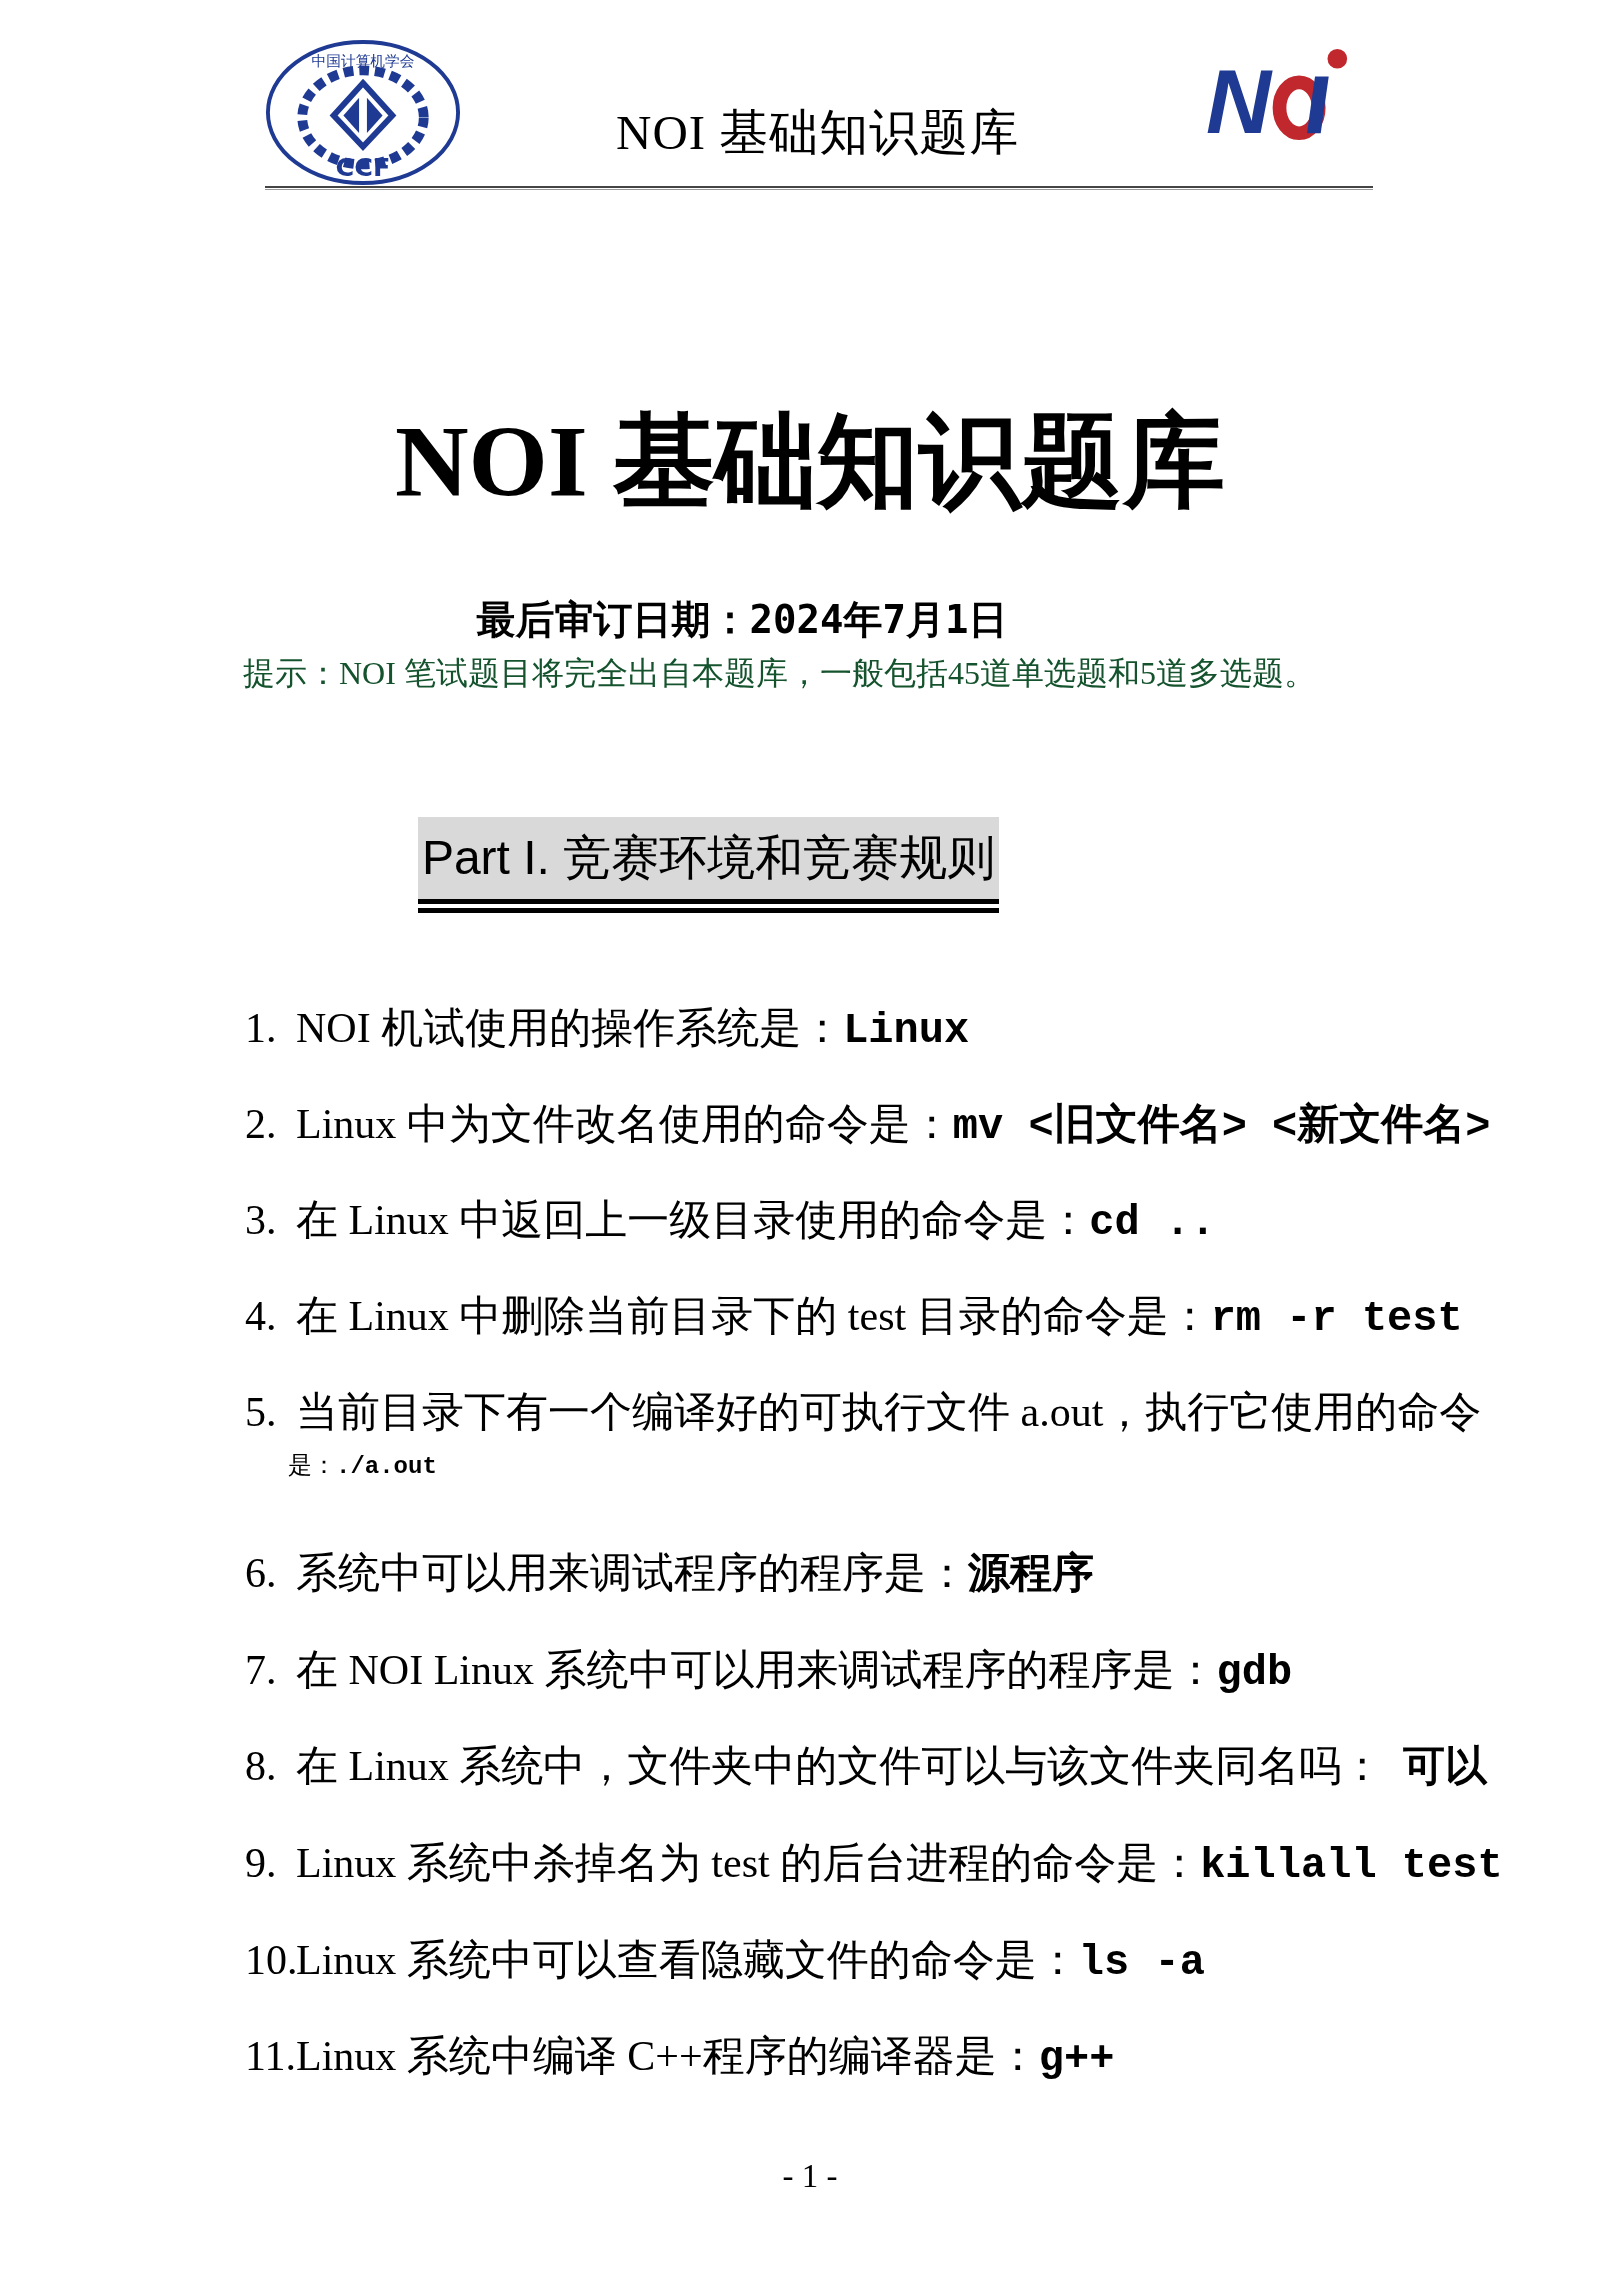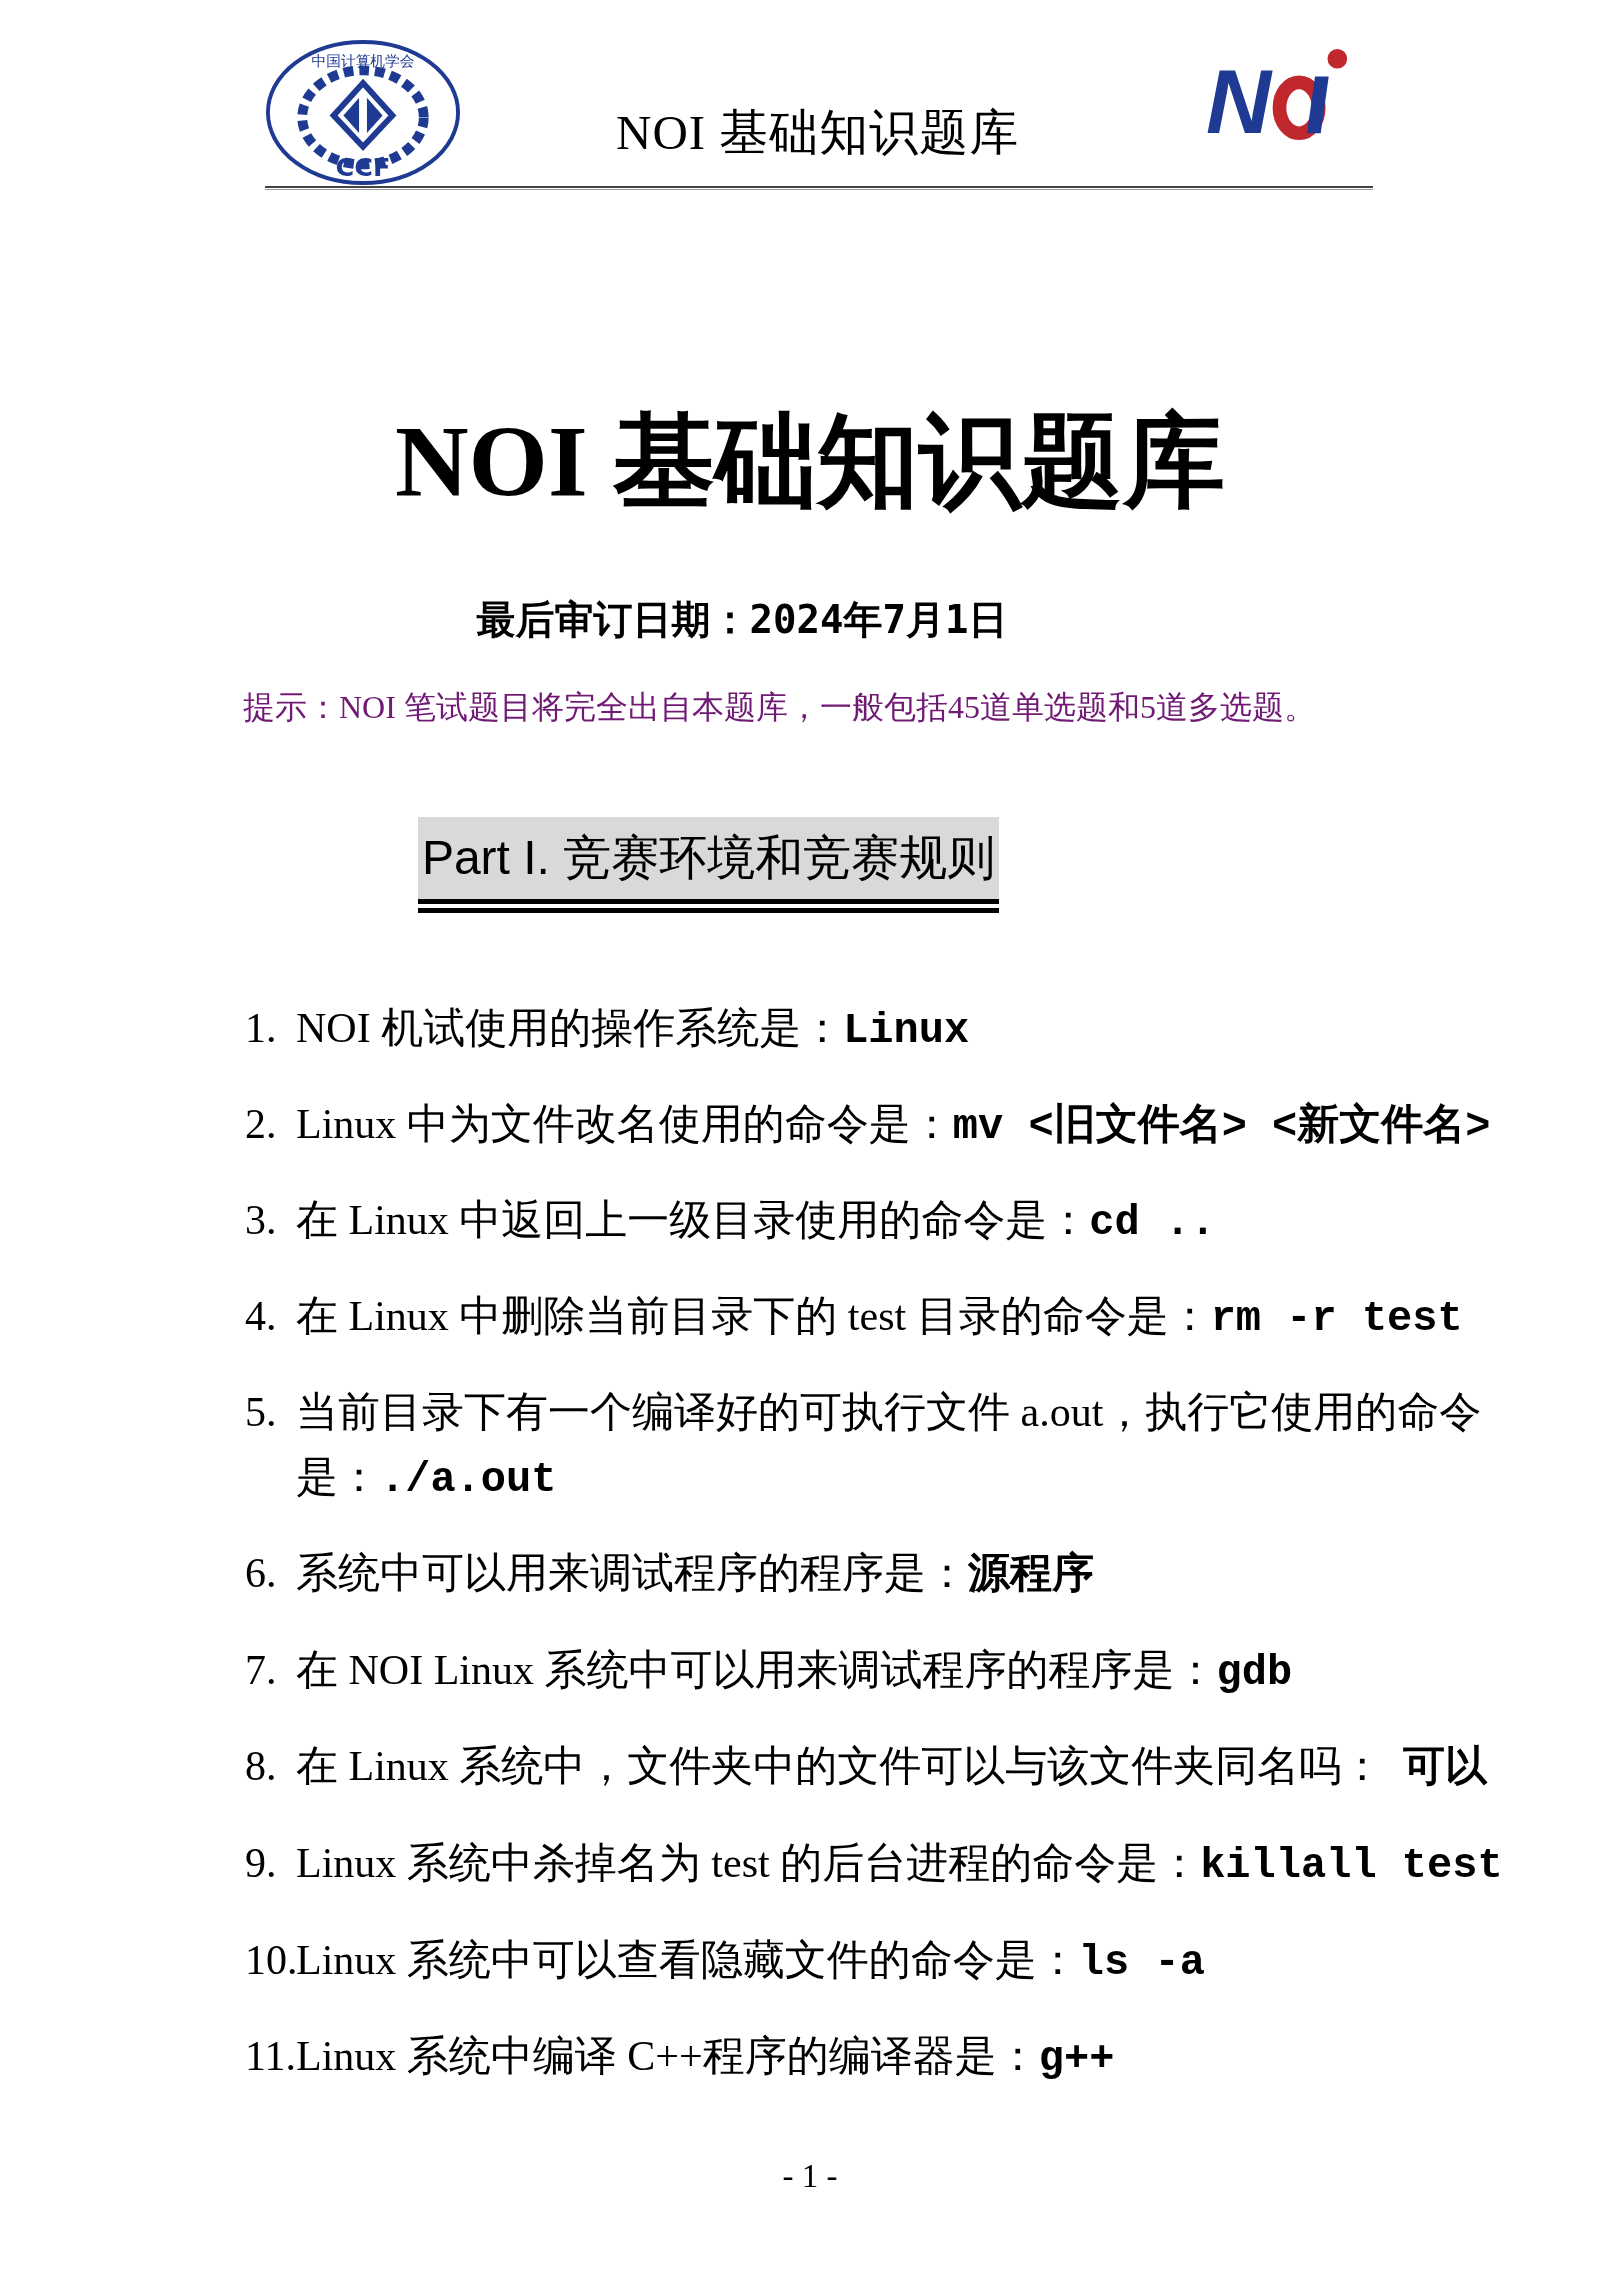--- a/index.html
+++ b/index.html
@@ -9,31 +9,31 @@
   .ccf-logo { position:absolute; left:0; top:0; width:196px; height:147px; }
   .noi-logo { position:absolute; left:941px; top:3.9px; width:147px; height:108px; }
   .header-title { position:absolute; left:351px; top:61px; font-size:49px; letter-spacing:1px; }
   .header-rule { position:absolute; left:265px; top:186px; width:1108px; height:3.9px;
                  border-top:2.9px solid #444; border-bottom:1px solid #999; box-sizing:border-box; }
   .main-title { position:absolute; left:0; width:1620px; top:394px; text-align:center;
                 font-size:102px; font-weight:bold; }
   .revision { position:absolute; left:0; width:1484px; top:593px; text-align:center;
               font-family:"DejaVu Sans",sans-serif; font-size:39px; font-weight:bold; }
   .revision .val { font-family:"DejaVu Sans Mono",monospace; }
-  .hint { position:absolute; left:243px; top:686px; font-size:32px; color:#701a75; }
+  .hint { position:absolute; left:243px; top:652px; font-size:32px; color:#14532d; }
   .part-heading { position:absolute; left:418px; top:817px; height:82px; padding:0 3.9px;
                   background:#d9d9d9; font-family:"Liberation Sans",sans-serif; font-size:48px;
                   line-height:82px; border-bottom:5.9px solid #000; }
   .part-heading::after { content:""; position:absolute; left:0; right:0; bottom:-13.7px; height:4.9px; background:#000; }
   .q { position:absolute; left:245px; font-size:42px; white-space:nowrap; }
   .q .num { display:inline-block; width:51px; font-family:"Liberation Serif",serif; }
   .q .txt { font-family:"Liberation Serif",serif; }
   .q .ans { font-family:"Liberation Mono",monospace; font-weight:bold; }
   .q .ans-cjk { font-weight:bold; font-family:"DejaVu Sans",sans-serif; }
-  .q-cont { position:absolute; left:296px; font-size:42px; white-space:nowrap; }
+  .q-cont { position:absolute; left:288px; font-size:24px; white-space:nowrap; }
   .page-number { position:absolute; left:0; width:1620px; top:2158px; text-align:center; font-size:33px; }
 </style>
 </head>
 <body>
 
 <div class="header">
   <svg class="ccf-logo" viewBox="0 0 200 150">
     <ellipse cx="100" cy="75" rx="97" ry="72" fill="#fff" stroke="#1f3a93" stroke-width="4"></ellipse>
     <ellipse cx="100" cy="80" rx="62" ry="48" fill="none" stroke="#1f3a93" stroke-width="10" stroke-dasharray="10 6"></ellipse>
     <polygon points="100,45 130,78 100,110 70,78" fill="#fff" stroke="#1f3a93" stroke-width="6"></polygon>

